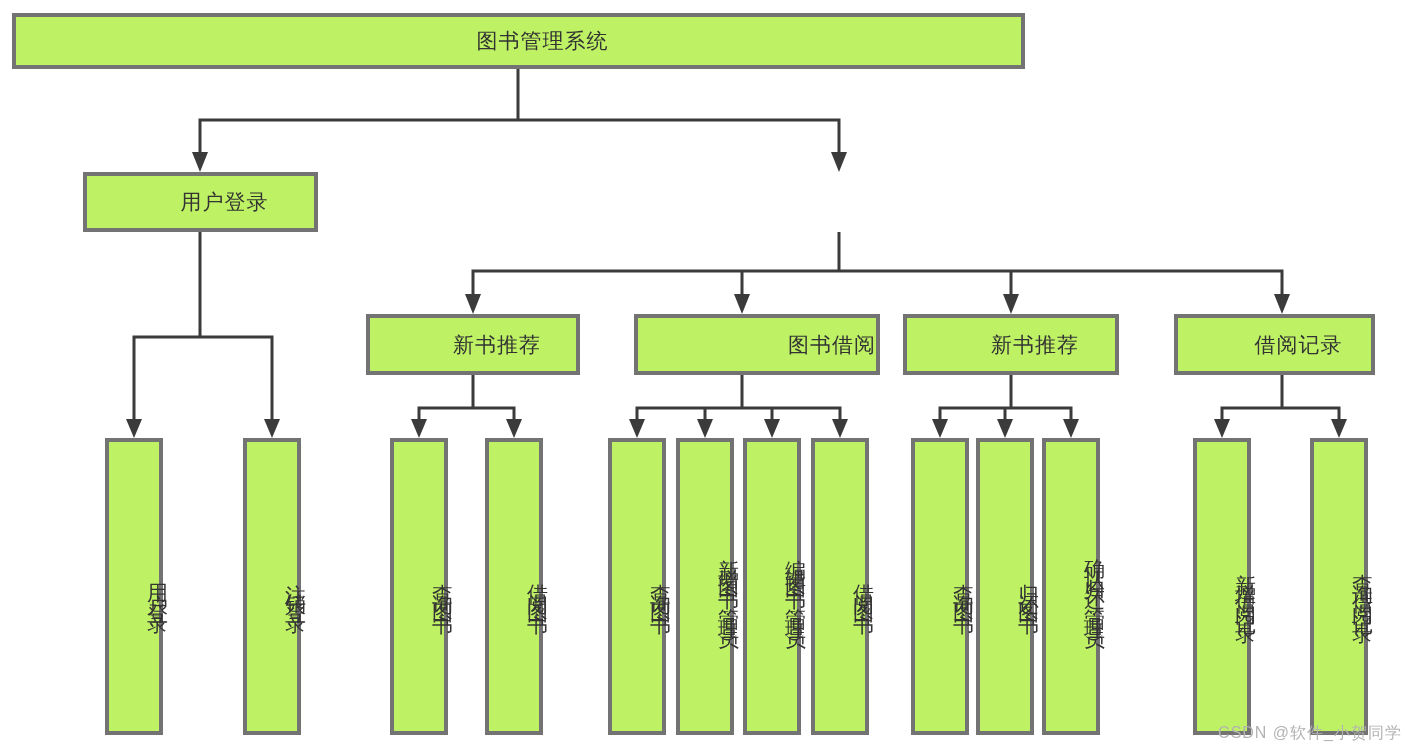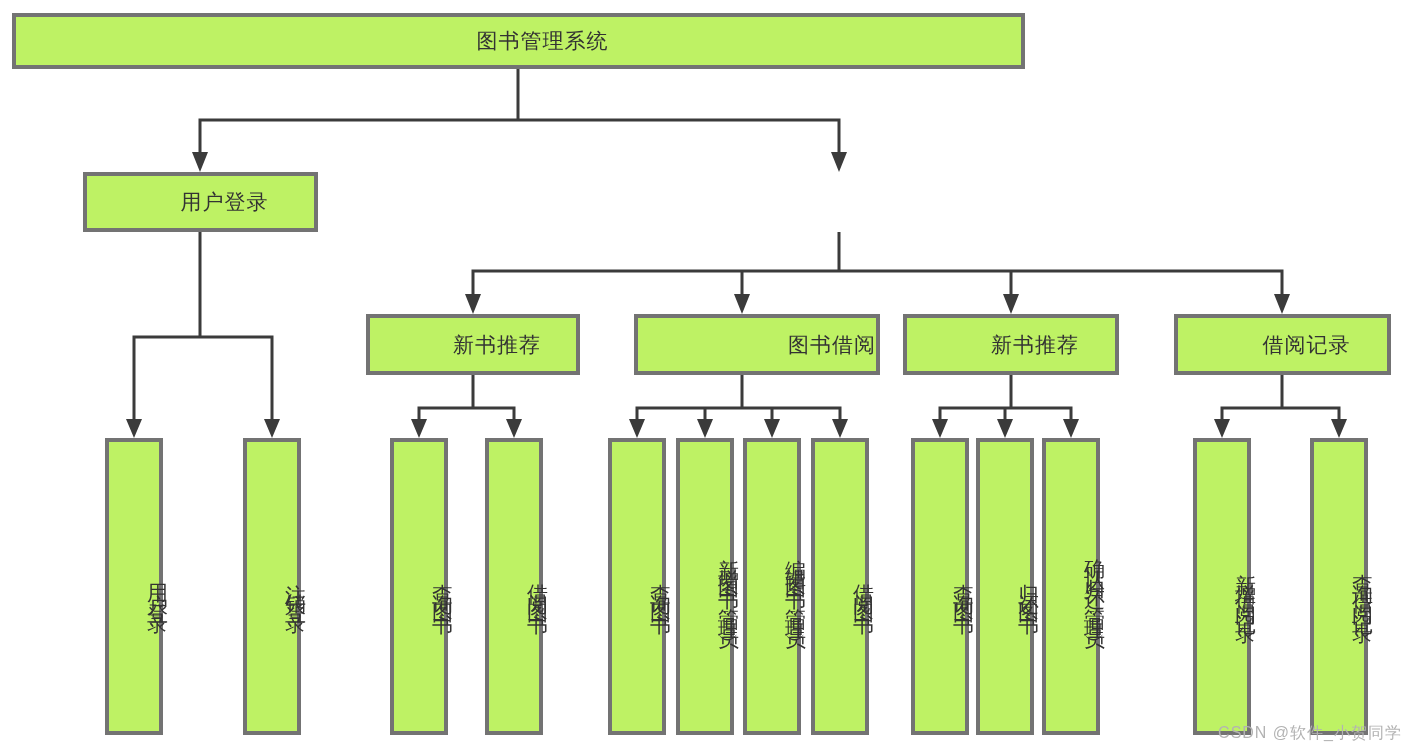--- a/index.html
+++ b/index.html
@@ -113,21 +113,21 @@
 
   <div class="node" style="left:366px; top:314px; width:214px; height:61px;">
     <span class="lbl">新书推荐</span>
   </div>
   <div class="node" style="left:634px; top:314px; width:246px; height:61px;justify-content:flex-end;">
     <span class="lbl">图书借阅</span>
   </div>
   <div class="node" style="left:903px; top:314px; width:216px; height:61px;">
     <span class="lbl">新书推荐</span>
   </div>
-  <div class="node" style="left:1174px; top:314px; width:217px; height:61px;">
+  <div class="node" style="left:1174px; top:314px; width:201px; height:61px;">
     <span class="lbl">借阅记录</span>
   </div>
 
   <div class="node leaf" style="left:105px; top:438px; width:58px; height:297px;">
     <span class="lbl">用户登录</span>
   </div>
   <div class="node leaf" style="left:243px; top:438px; width:58px; height:297px;">
     <span class="lbl">注销登录</span>
   </div>
 

